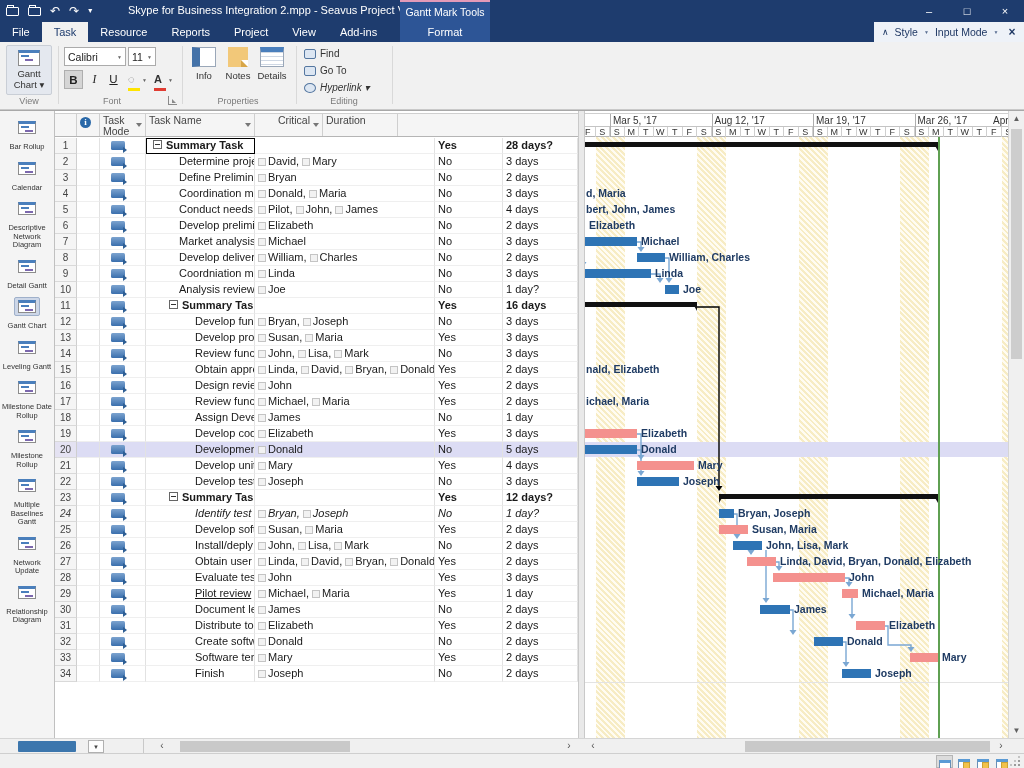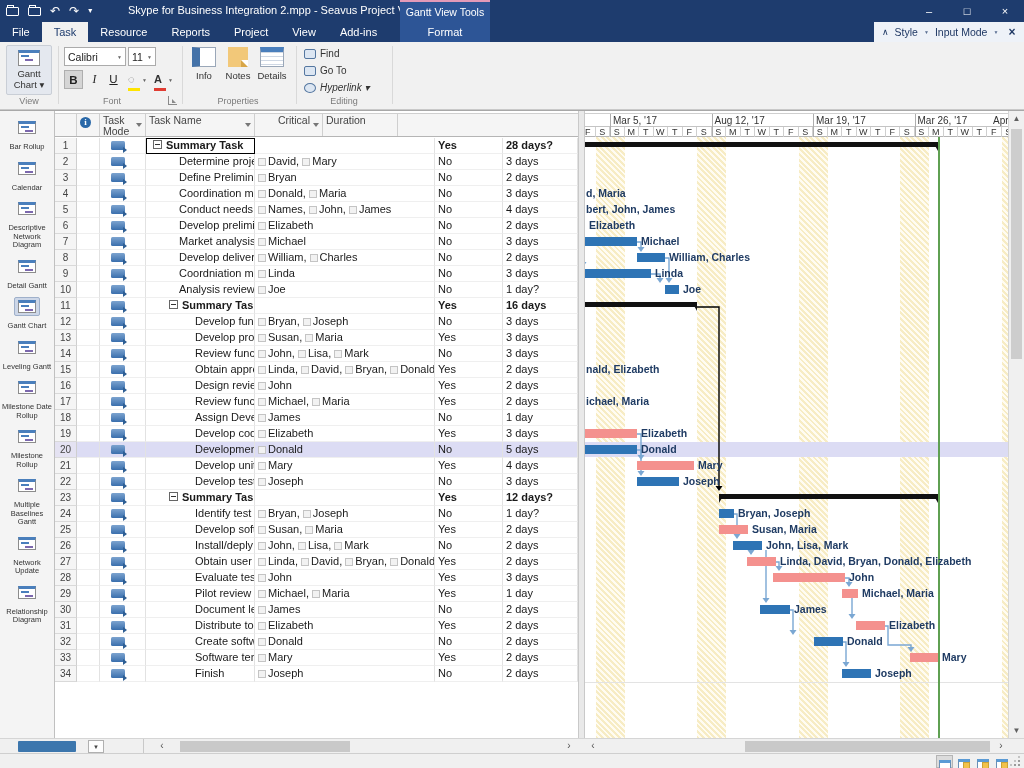--- a/index.html
+++ b/index.html
@@ -132,21 +132,21 @@
 
   <div class="titlebar">
     <div class="qat">
       <span class="fold"></span>
       <span class="fold"></span>
       <span class="uglyph">↶</span>
       <span class="uglyph">↷</span>
       <span class="uglyph" style="font-size:8px;">▾</span>
     </div>
     <div class="title-text">Skype for Business Integration 2.mpp - Seavus Project Viewer</div>
-    <div class="ctx-group">Gantt View Tools</div>
+    <div class="ctx-group">Gantt Mark Tools</div>
     <div class="winctl">
       <span>–</span>
       <span>□</span>
       <span>×</span>
     </div>
   </div>
 
   <div class="tabrow">
     <div class="tabs" id="tab-strip">
         <div class="tab">File</div>
@@ -293,21 +293,21 @@
             <div class="td c-name" style="padding-left: 33px;"><span>Coordination me</span></div>
             <div class="td c-res"><span class="colbox"></span><span>Donald, </span><span class="colbox"></span><span>Maria</span></div>
             <div class="td c-crit">No</div>
             <div class="td c-dur">3 days</div>
           </div>
           <div class="trow" style="top: 91px;">
             <div class="td num c-num">5</div>
             <div class="td c-info"></div>
             <div class="td c-mode"><span class="modeicon"></span></div>
             <div class="td c-name" style="padding-left: 33px;"><span>Conduct needs ar</span></div>
-            <div class="td c-res"><span class="colbox"></span><span>Names, </span><span class="colbox"></span><span>John, </span><span class="colbox"></span><span>James</span></div>
+            <div class="td c-res"><span class="colbox"></span><span>Pilot, </span><span class="colbox"></span><span>John, </span><span class="colbox"></span><span>James</span></div>
             <div class="td c-crit">No</div>
             <div class="td c-dur">4 days</div>
           </div>
           <div class="trow" style="top: 107px;">
             <div class="td num c-num">6</div>
             <div class="td c-info"></div>
             <div class="td c-mode"><span class="modeicon"></span></div>
             <div class="td c-name" style="padding-left: 33px;"><span>Develop prelimin</span></div>
             <div class="td c-res"><span class="colbox"></span><span>Elizabeth</span></div>
             <div class="td c-crit">No</div>
@@ -459,21 +459,21 @@
           </div>
           <div class="trow" style="top: 379px;">
             <div class="td num c-num">23</div>
             <div class="td c-info"></div>
             <div class="td c-mode"><span class="modeicon"></span></div>
             <div class="td c-name" style="padding-left: 23px;"><span class="minusbox"></span><span class="bold">Summary Task 1</span></div>
             <div class="td c-res"></div>
             <div class="td c-crit bold">Yes</div>
             <div class="td c-dur bold">12 days?</div>
           </div>
-          <div class="trow" style="top: 395px;">
+          <div class="trow" style="top: 395px; font-style: italic;">
             <div class="td num c-num">24</div>
             <div class="td c-info"></div>
             <div class="td c-mode"><span class="modeicon"></span></div>
             <div class="td c-name" style="padding-left: 49px;"><span>Identify test g</span></div>
             <div class="td c-res"><span class="colbox"></span><span>Bryan, </span><span class="colbox"></span><span>Joseph</span></div>
             <div class="td c-crit">No</div>
             <div class="td c-dur">1 day?</div>
           </div>
           <div class="trow" style="top: 411px;">
             <div class="td num c-num">25</div>
@@ -508,21 +508,21 @@
             <div class="td c-mode"><span class="modeicon"></span></div>
             <div class="td c-name" style="padding-left: 49px;"><span>Evaluate testi</span></div>
             <div class="td c-res"><span class="colbox"></span><span>John</span></div>
             <div class="td c-crit">Yes</div>
             <div class="td c-dur">3 days</div>
           </div>
           <div class="trow" style="top: 475px;">
             <div class="td num c-num">29</div>
             <div class="td c-info"></div>
             <div class="td c-mode"><span class="modeicon"></span></div>
-            <div class="td c-name" style="padding-left: 49px;"><span>Pilot review</span></div>
+            <div class="td c-name" style="padding-left: 49px; text-decoration: underline;"><span>Pilot review</span></div>
             <div class="td c-res"><span class="colbox"></span><span>Michael, </span><span class="colbox"></span><span>Maria</span></div>
             <div class="td c-crit">Yes</div>
             <div class="td c-dur">1 day</div>
           </div>
           <div class="trow" style="top: 491px;">
             <div class="td num c-num">30</div>
             <div class="td c-info"></div>
             <div class="td c-mode"><span class="modeicon"></span></div>
             <div class="td c-name" style="padding-left: 49px;"><span>Document les</span></div>
             <div class="td c-res"><span class="colbox"></span><span>James</span></div>

